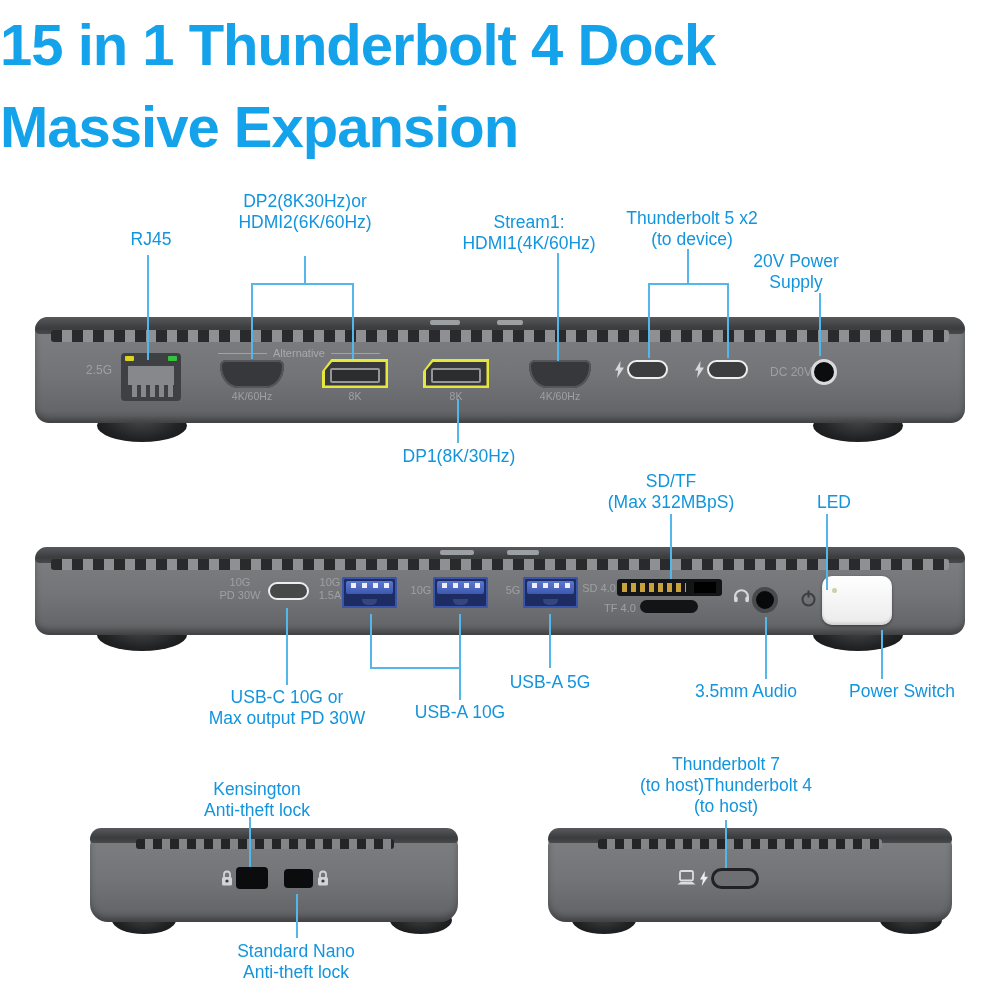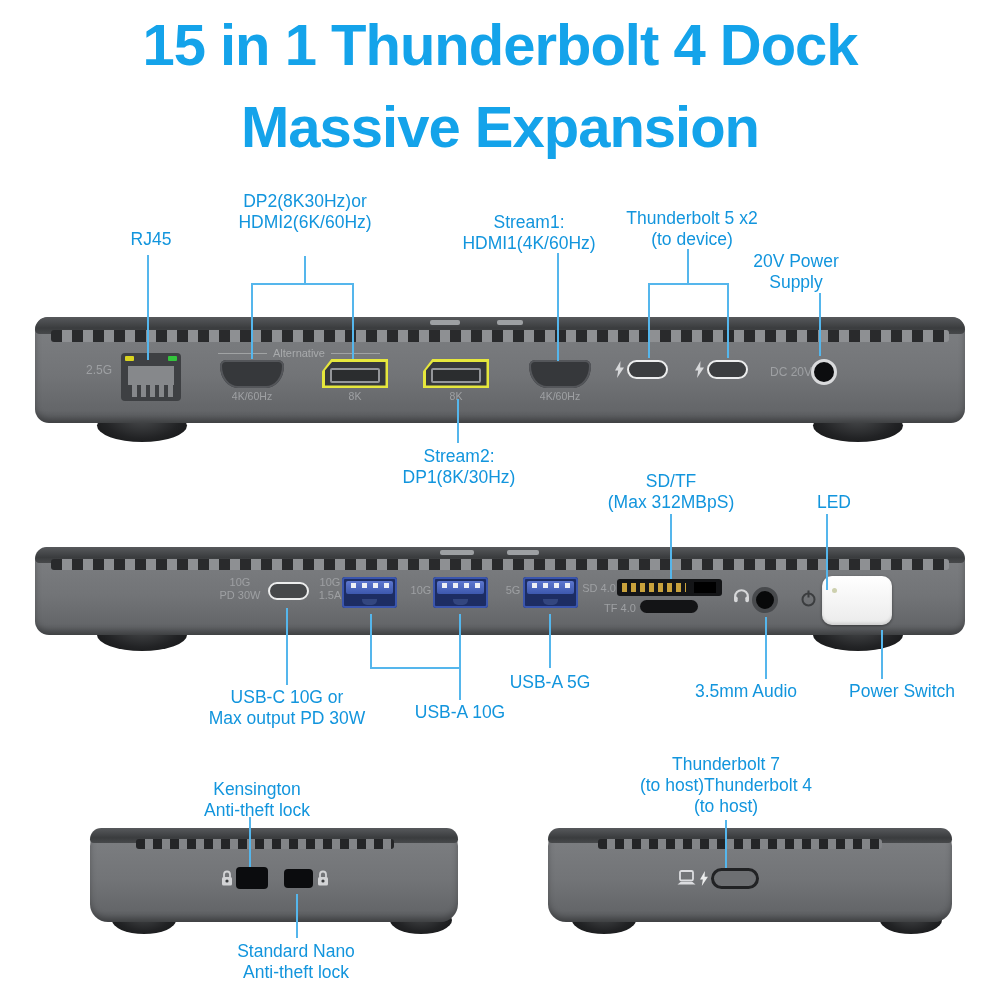--- a/index.html
+++ b/index.html
@@ -1,19 +1,19 @@
 <!DOCTYPE html>
 <html><head>
 <meta charset="utf-8">
 <style>
   html,body{margin:0;padding:0;}
   body{width:1000px;height:1000px;background:#ffffff;position:relative;overflow:hidden;
        font-family:"Liberation Sans",sans-serif;}
   
-  .title{position:absolute;left:0;width:1000px;text-align:center;color:#14a3ea;
+  .title{position:absolute;left:0;width:1000px;text-align:left;color:#14a3ea;
          font-weight:bold;font-size:58px;letter-spacing:-1px;line-height:62px;}
   
   .callout{position:absolute;color:#1295dd;font-size:17.5px;line-height:21px;text-align:center;}
   
   .vl{position:absolute;width:2px;background:#55b6ec;z-index:6;}
   .hl{position:absolute;height:2px;background:#55b6ec;z-index:6;}
   
   .dock{position:absolute;}
   .dock-body{position:absolute;left:0;right:0;top:0;z-index:1;
     background:linear-gradient(180deg,#83858880 0,#7a7c7f 18%,#727477 55%,#646669 88%,#55575a 100%),#747678;
@@ -295,21 +295,20 @@
 </div>
 <div class="callout" style="left:592px;top:208px;width:200px">
   <div>Thunderbolt 5 x2</div>
   <div>(to device)</div>
 </div>
 <div class="callout" style="left:746px;top:251px;width:100px">
   <div>20V Power</div>
   <div>Supply</div>
 </div>
 <div class="callout" style="left:359px;top:446px;width:200px">
-  <div>Stream2:</div>
   <div>DP1(8K/30Hz)</div>
 </div>
 <div class="callout" style="left:571px;top:471px;width:200px">
   <div>SD/TF</div>
   <div>(Max 312MBpS)</div>
 </div>
 <div class="callout" style="left:794px;top:492px;width:80px">LED</div>
 <div class="callout" style="left:162px;top:687px;width:250px">
   <div>USB-C 10G or</div>
   <div>Max output PD 30W</div>

